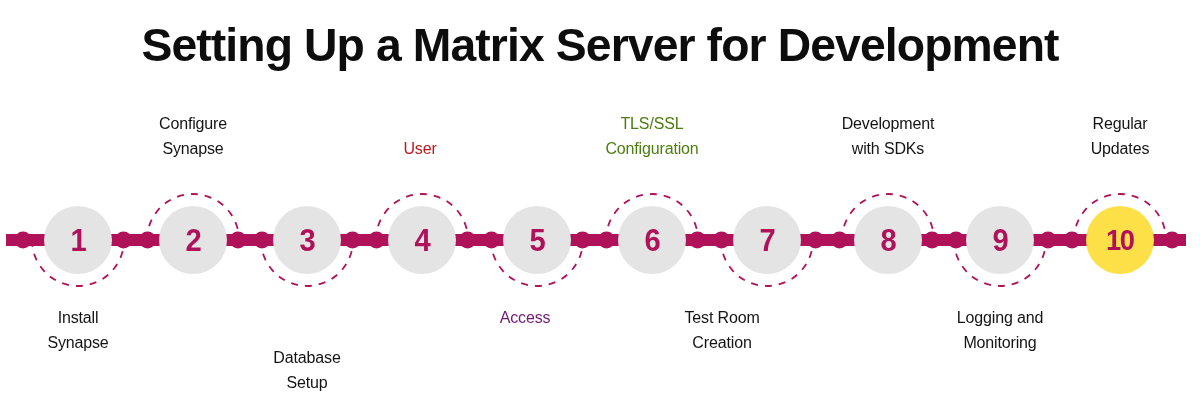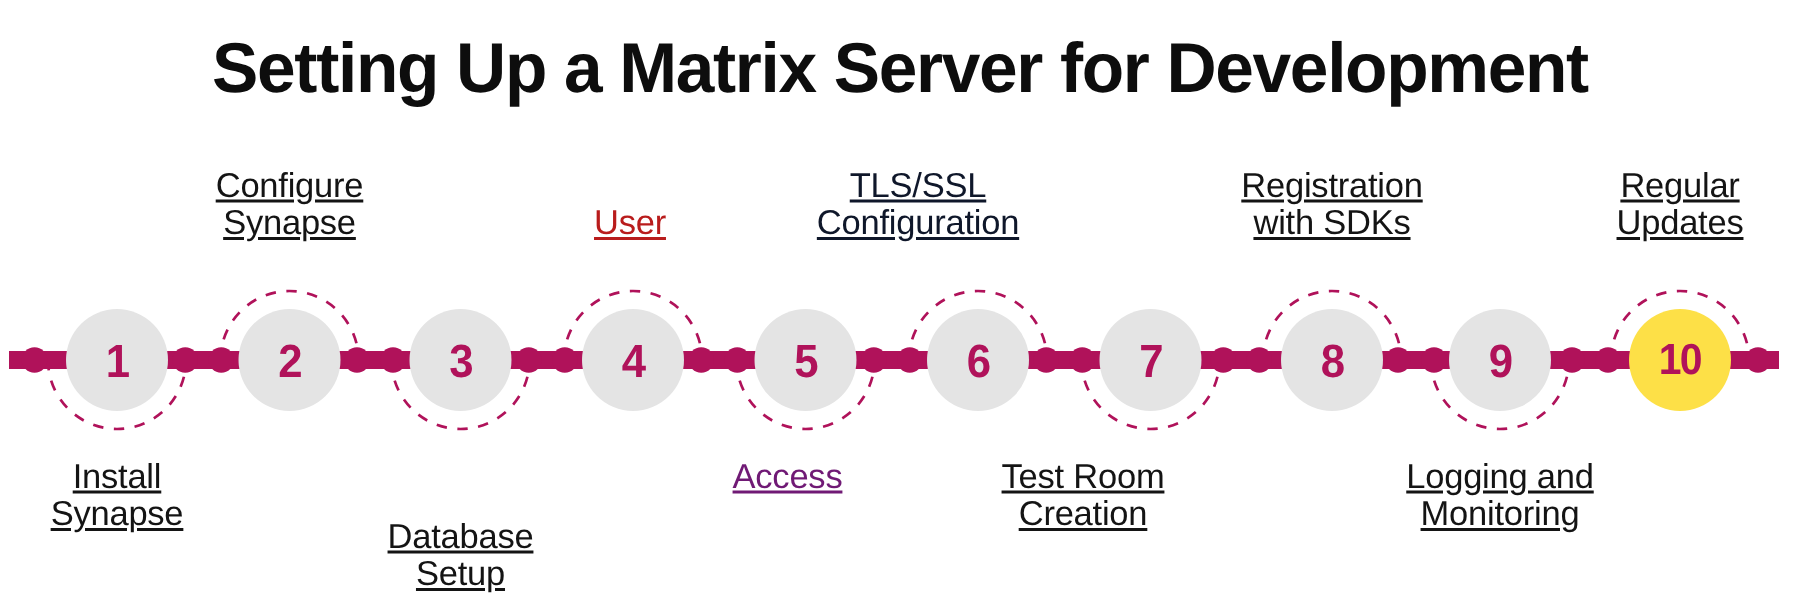--- a/index.html
+++ b/index.html
@@ -87,27 +87,26 @@
     letter-spacing: -1.3px;
   }
 
   
   .step-label {
     position: absolute;
     width: 190px;
     margin-left: -95px;
     text-align: center;
     font-family: "Liberation Sans", sans-serif;
-    font-size: 23px;
+    font-size: 16px;
     font-weight: 400;
     line-height: 25px;
     color: #141414;
     letter-spacing: -0.15px;
     z-index: 4;
-    text-decoration: underline;
   }
   .step-label.above { bottom: 239px; }
   .step-label.below { top: 305px; }
   .step-label span { display: block; }
 </style>
 </head>
 <body>
 
 <div id="infographic">
 
@@ -198,30 +197,30 @@
         <div class="step-label below" style="left: 307px; color: rgb(20, 20, 20); margin-top: 40px;">
           <span>Database</span>
           <span>Setup</span>
         </div>
         <div class="step-label above" style="left: 420px; color: #b91c1c;">
           <span>User</span>
         </div>
         <div class="step-label below" style="left: 525px; color: #701a75;">
           <span>Access</span>
         </div>
-        <div class="step-label above" style="left: 612px; color: #0f172a;">
+        <div class="step-label above" style="left: 652px; color: #4d7c0f;">
           <span>TLS/SSL</span>
           <span>Configuration</span>
         </div>
         <div class="step-label below" style="left: 722px; color: rgb(20, 20, 20);">
           <span>Test Room</span>
           <span>Creation</span>
         </div>
         <div class="step-label above" style="left: 888px; color: rgb(20, 20, 20);">
-          <span>Registration</span>
+          <span>Development</span>
           <span>with SDKs</span>
         </div>
         <div class="step-label below" style="left: 1000px; color: rgb(20, 20, 20);">
           <span>Logging and</span>
           <span>Monitoring</span>
         </div>
         <div class="step-label above" style="left: 1120px; color: rgb(20, 20, 20);">
           <span>Regular</span>
           <span>Updates</span>
         </div>

